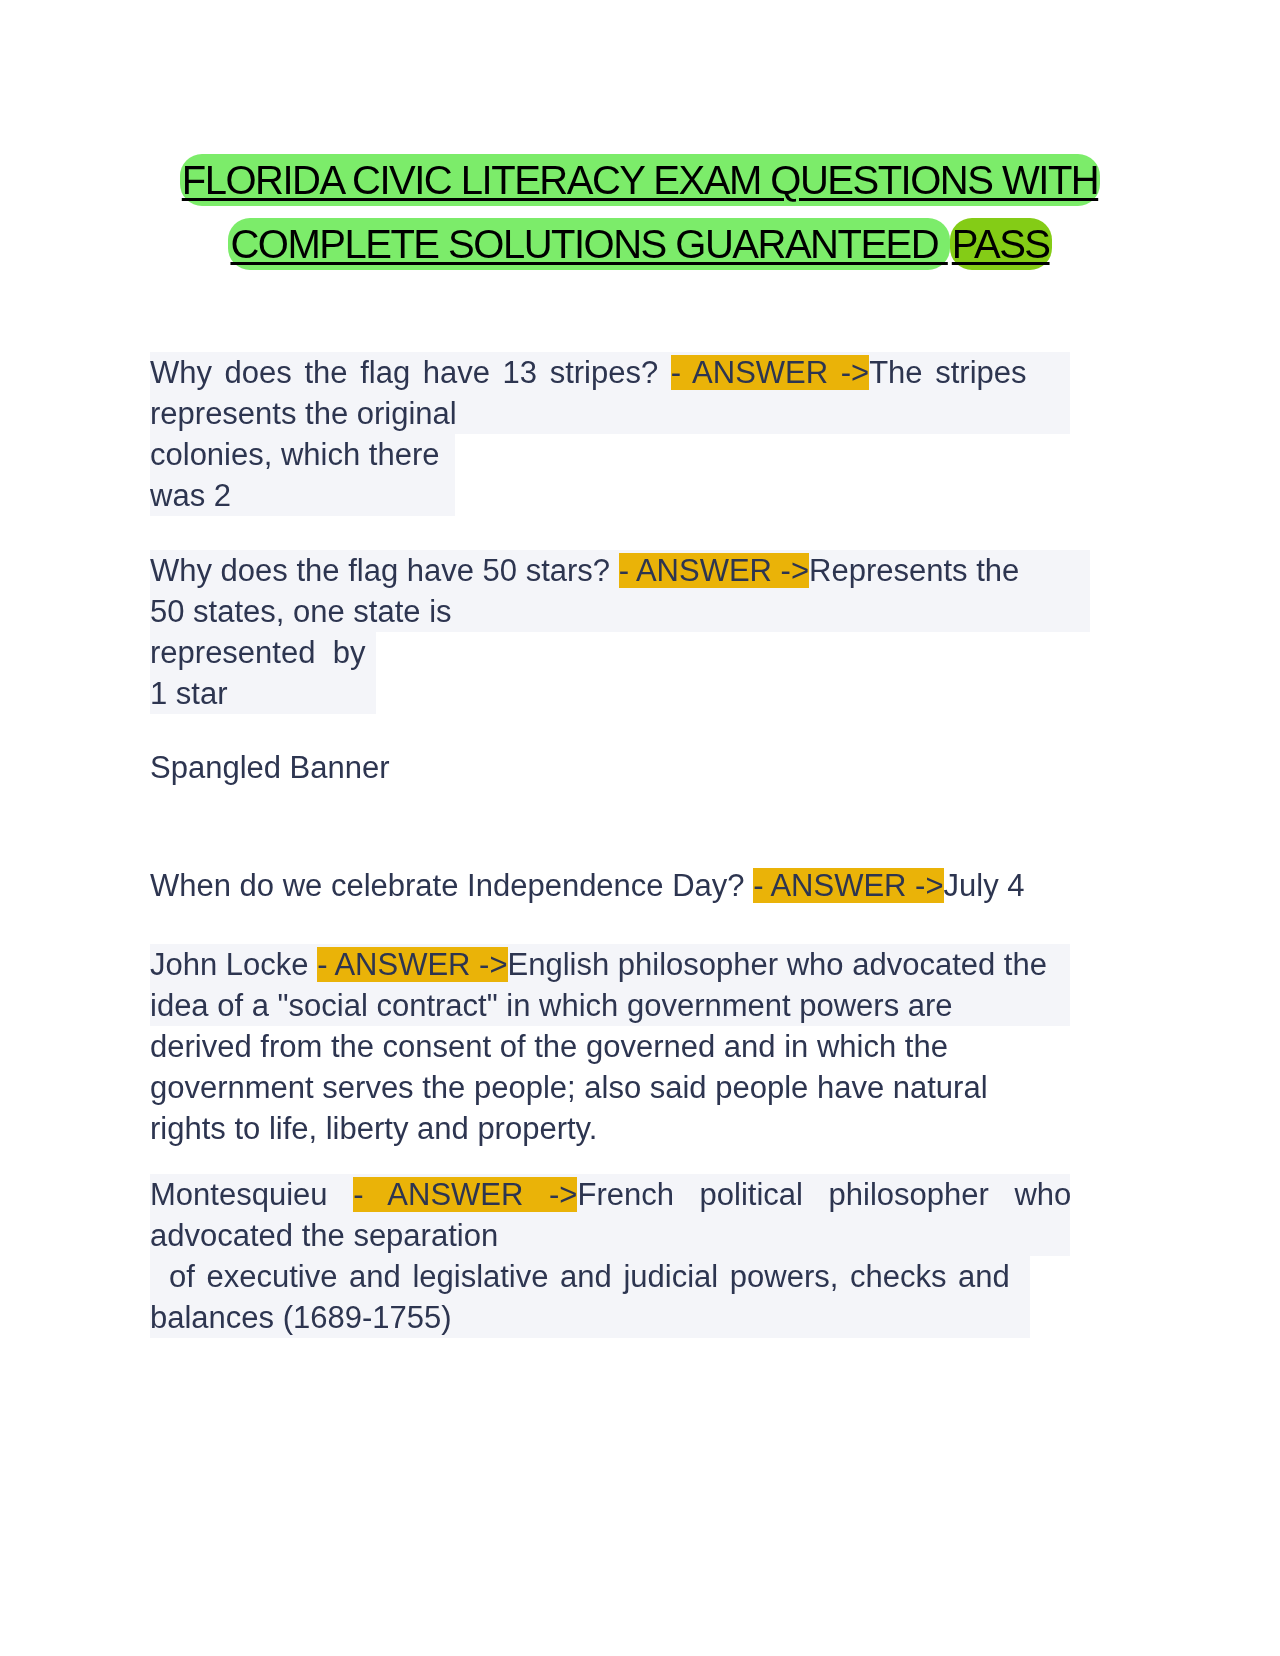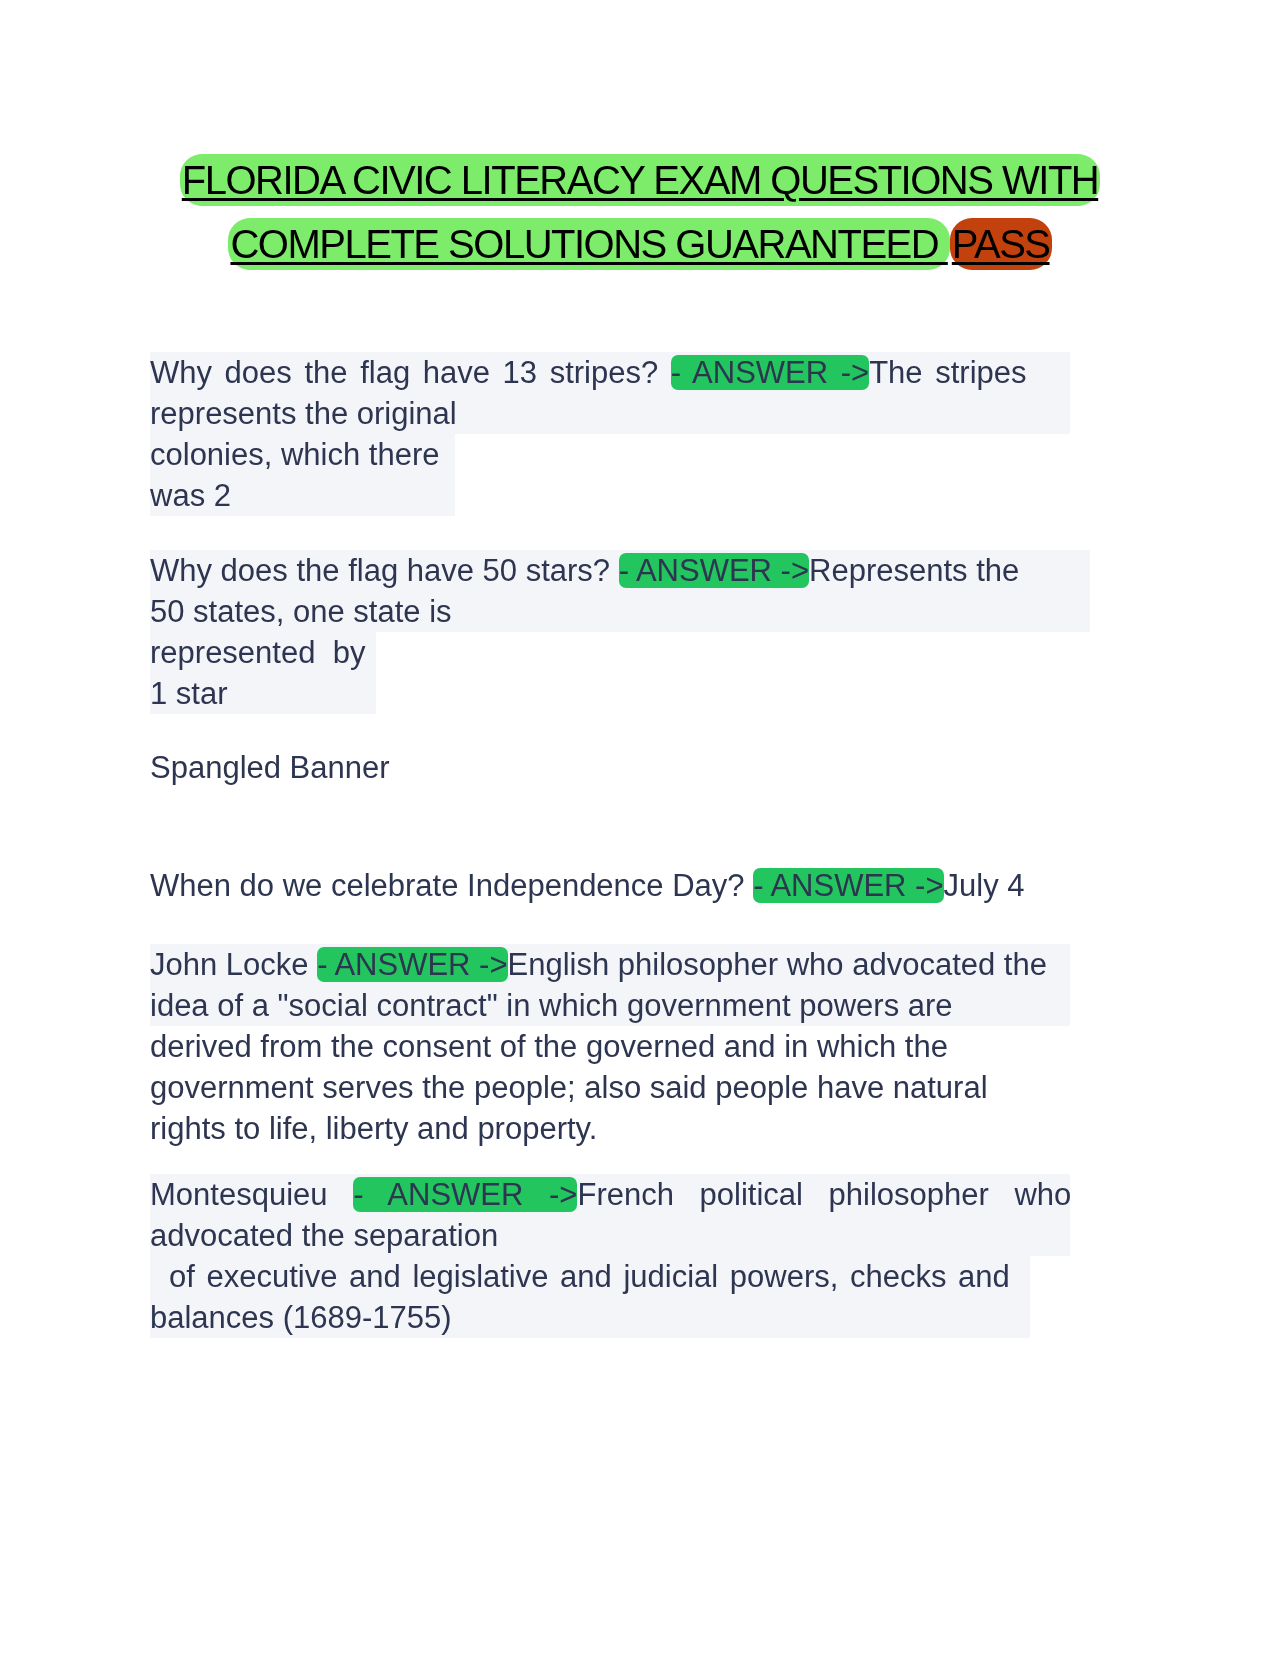--- a/index.html
+++ b/index.html
@@ -3,30 +3,30 @@
 <meta charset="utf-8">
 <style>
   html, body { margin:0; padding:0; background:#ffffff; }
   body { width:1280px; height:1656px; position:relative; overflow:hidden; }
   .title {
     position:absolute; left:0; width:1280px; text-align:center;
     font-family:"Liberation Sans Narrow","Liberation Sans",sans-serif;
     font-size:40px; color:#000; letter-spacing:-1.5px;
   }
   .title span { background:#7cec6a; text-decoration:underline; text-decoration-thickness:3px; text-underline-offset:4px; padding:4px 2px;border-radius:22px; }
-  .title span.dark { background:#c2410c; padding-left:2px; }
+  .title span.dark { background:#84cc16; padding-left:2px; }
   .t1 { top:158px; }
   .t2 { top:222px; }
   .qa {
     position:absolute; left:150px; font-family:"Liberation Sans",sans-serif;
     font-size:31px; line-height:41px; color:#2d3550;
   }
   .line { white-space:pre; display:block; }
   .bg { background:#f4f5f9; }
-  .hl { background:#22c55e;border-radius:7px; }
+  .hl { background:#eab308; }
 </style>
 </head>
 <body>
 
 <div class="title t1">
   <span>FLORIDA CIVIC LITERACY EXAM QUESTIONS WITH</span>
 </div>
 <div class="title t2">
   <span>COMPLETE SOLUTIONS GUARANTEED </span><span class="dark">PASS</span>
 </div>

